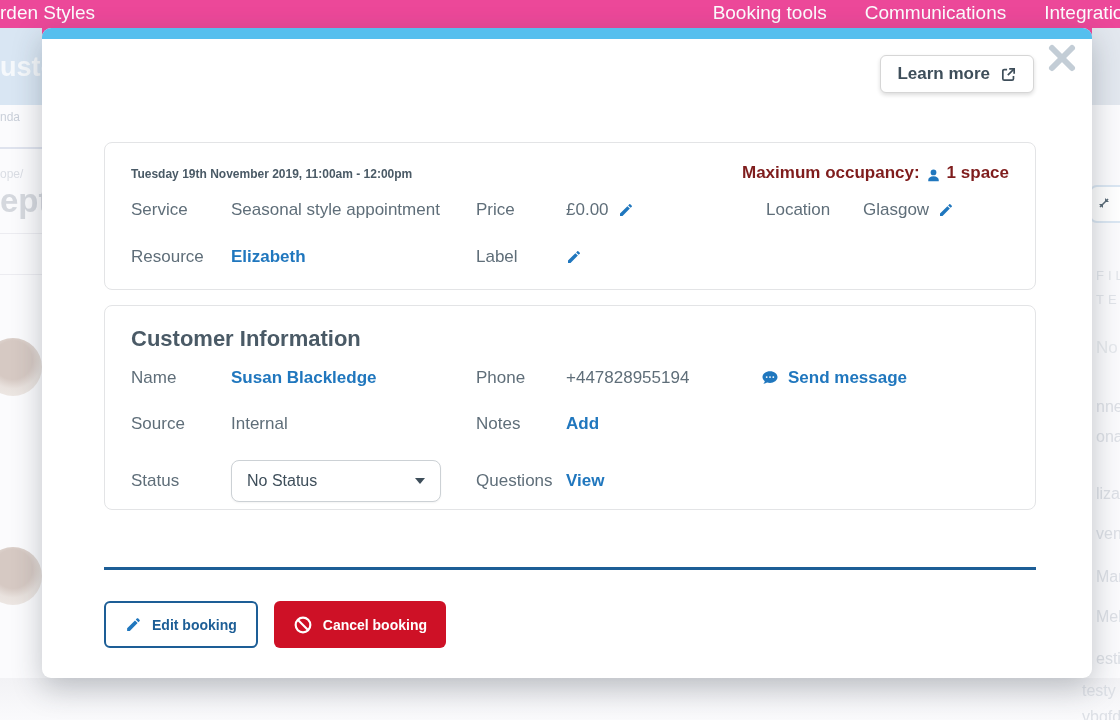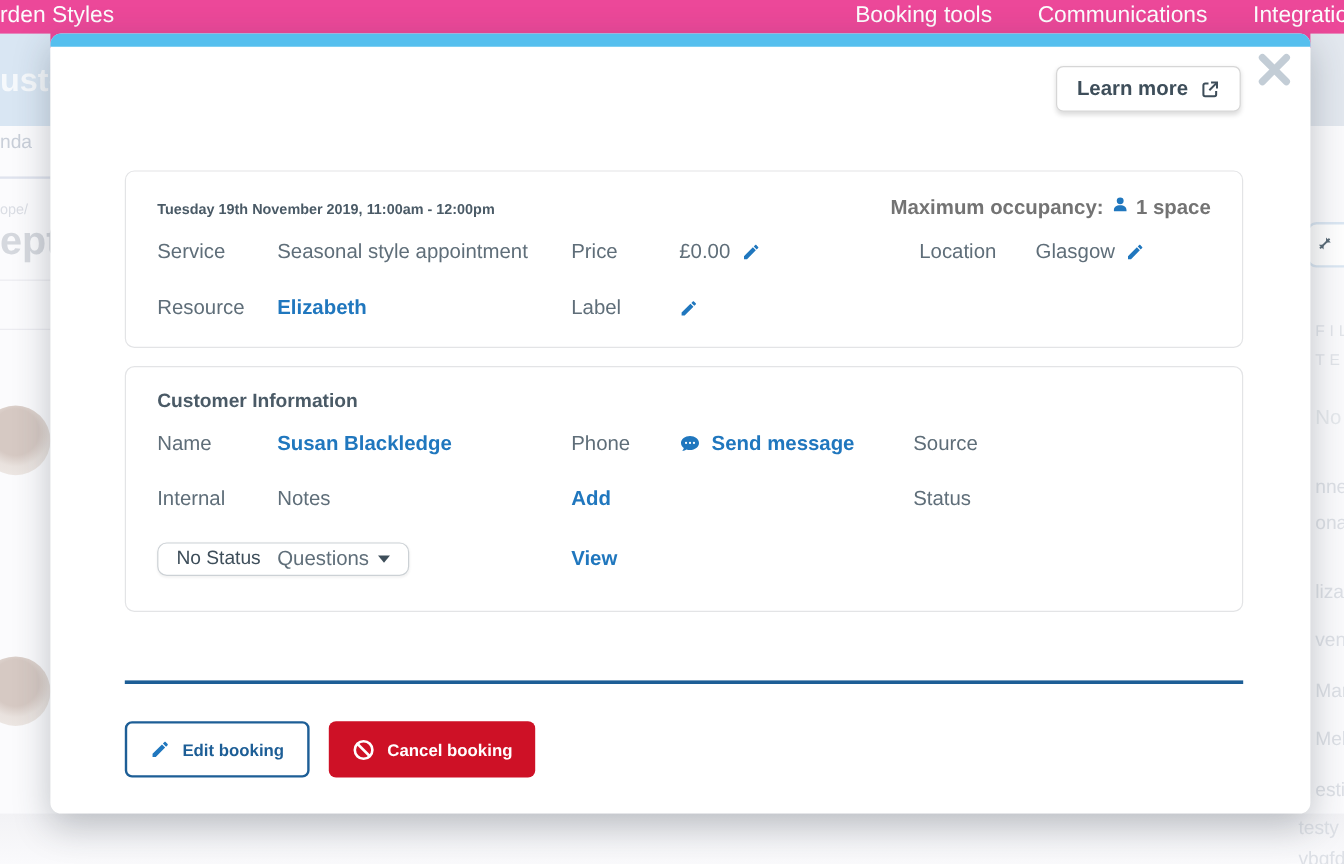--- a/index.html
+++ b/index.html
@@ -7,21 +7,21 @@
   body { font-family:"Liberation Sans","DejaVu Sans",sans-serif; background:#fbfbfd; position:relative; }
 
   
   .bg-header { position:absolute; left:0; top:0; width:1120px; height:40px; background:#ec4899; color:#fcfdfe; font-size:19px; }
   .bg-brand { position:absolute; left:0; top:2px; white-space:nowrap; }
   .bg-nav { position:absolute; right:-14px; top:2px; display:flex; gap:38px; white-space:nowrap; }
   .bg-hero-left { position:absolute; left:0; top:28px; width:42px; height:77px; background:#d9e6f3; overflow:hidden; }
   .bg-hero-left span { position:absolute; left:0; top:24px; color:#f6f9fc; font-weight:bold; font-size:27px; }
   .bg-hero-right { position:absolute; left:1092px; top:28px; width:28px; height:77px; background:#e3e8ef; }
   .lfrag, .rfrag { position:absolute; color:#c9cfd9; white-space:nowrap; }
-  .lfrag-agenda { left:0; top:110px; font-size:16px; }
+  .lfrag-agenda { left:0; top:110px; font-size:12px; }
   .lfrag-line1 { position:absolute; left:0; top:147px; width:42px; height:2px; background:#dfe3ee; }
   .lfrag-tz { left:0; top:167px; font-size:12px; color:#dadde4;text-align:center; }
   .lfrag-month { left:0; top:182px; font-size:33px; font-weight:bold; color:#d5d8de; }
   .lfrag-line2 { position:absolute; left:0; top:233px; width:42px; height:1px; background:#ececf1; }
   .lfrag-line3 { position:absolute; left:0; top:274px; width:42px; height:1px; background:#ececf1; }
   .bg-avatar { position:absolute; left:-16px; width:58px; height:58px; border-radius:50%;
                background:radial-gradient(circle at 50% 38%, #d6c9c3 0 42%, #e9e2de 62%, #f1ece9 100%); }
   .bg-avatar.a1 { top:338px; }
   .bg-avatar.a2 { top:547px; }
   .rfrag { color:#dde0e6; font-size:16px; left:1096px; }
@@ -51,33 +51,33 @@
                 box-shadow:0 2px 4px rgba(0,0,0,.14); font-size:17px; font-weight:bold; color:#3e4e5a; cursor:pointer;
                 font-family:"Liberation Sans","DejaVu Sans",sans-serif; }
 
   .card { position:absolute; left:62px; width:932px; border:1px solid #e3e4e6; border-radius:8px;
           background:#fff; padding:20px 26px; }
   .card-booking { top:114px; height:148px; }
   .card-customer { top:277px; height:205px; }
 
   .card-head { display:flex; justify-content:space-between; align-items:baseline; }
   .card-title { font-size:12px; font-weight:bold; color:#4a5a66; }
-  .occupancy { display:flex; align-items:flex-start; gap:6px; font-size:17px; font-weight:bold; color:#737373; }
+  .occupancy { display:flex; align-items:flex-end; gap:6px; font-size:17px; font-weight:bold; color:#7f1d1d; }
 
   .grid-b { display:grid; grid-template-columns:100px 245px 90px 200px 97px auto; row-gap:27px;
             margin-top:17px; font-size:17px; color:#5f6e79; align-items:center; }
   .grid-c { display:grid; grid-template-columns:100px 245px 90px 195px auto; row-gap:26px;
             margin-top:16px; font-size:17px; color:#5f6e79; align-items:center; }
   .lbl { color:#5f6e79; }
   .val { color:#5f6e79; display:flex; align-items:center; gap:9px; }
   .link { color:#2077be; font-weight:bold; cursor:pointer; text-decoration:none; }
   .pencil { display:inline-flex; cursor:pointer; }
   .span3 { grid-column:4 / span 3; }
 
-  .dropdown { width:210px; height:28px; border:1px solid #ccd1d5; border-radius:8px; background:#fff;
+  .dropdown { width:210px; height:42px; border:1px solid #ccd1d5; border-radius:8px; background:#fff;
               display:flex; align-items:center; justify-content:space-between; padding:0 15px;
               font-size:16px; color:#3e4e5a; cursor:pointer; box-shadow:0 1px 2px rgba(0,0,0,.05); }
   .caret { width:0; height:0; border-left:5px solid transparent; border-right:5px solid transparent; border-top:6px solid #3e4e5a; }
 
   .send-msg { display:flex; align-items:center; gap:9px; font-weight:bold; color:#2077be; cursor:pointer; }
 
   .divider { position:absolute; left:62px; top:539px; width:932px; height:3px; background:#1d5e96; }
 
   .actions { position:absolute; left:62px; top:573px; display:flex; gap:16px; }
   .btn { height:47px; display:flex; align-items:center; gap:10px; border-radius:6px; padding:0 19px;
@@ -193,25 +193,26 @@
         <span class="pencil">
           <svg width="16" height="16" viewBox="0 0 24 24" fill="#2077be">
               <path d="M3 17.2V21h3.8L17.8 9.9l-3.7-3.7L3 17.2zM20.7 7c.4-.4.4-1 0-1.4l-2.3-2.3c-.4-.4-1-.4-1.4 0l-1.8 1.8 3.7 3.7L20.7 7z"></path>
             </svg>
         </span>
       </span>
     </div>
   </section>
 
   <section class="card card-customer">
-    <h2 class="card-title" style="font-size:16px;">Customer Information</h2>
+    <h2 class="card-title" style="font-size:22px;">Customer Information</h2>
     <div class="grid-c">
       <span class="lbl">Name</span>
       <a class="link">Susan Blackledge</a>
       <span class="lbl">Phone</span>
+      <span class="val">+447828955194</span>
       <span class="send-msg">
         <svg width="18" height="18" viewBox="0 0 24 24" fill="#2077be">
           <path d="M12 3C6.5 3 2 6.5 2 10.8c0 2.2 1.2 4.2 3.1 5.6-.2 1.2-.9 2.3-1.9 3.1 1.8.1 3.5-.5 4.9-1.5 1.2.4 2.5.6 3.9.6 5.5 0 10-3.5 10-7.8S17.5 3 12 3z"></path>
           <circle cx="7.6" cy="10.8" r="1.25" fill="#fff"></circle>
             <circle cx="12" cy="10.8" r="1.25" fill="#fff"></circle>
             <circle cx="16.4" cy="10.8" r="1.25" fill="#fff"></circle>
         </svg>
         <span>Send message</span>
       </span>
 

